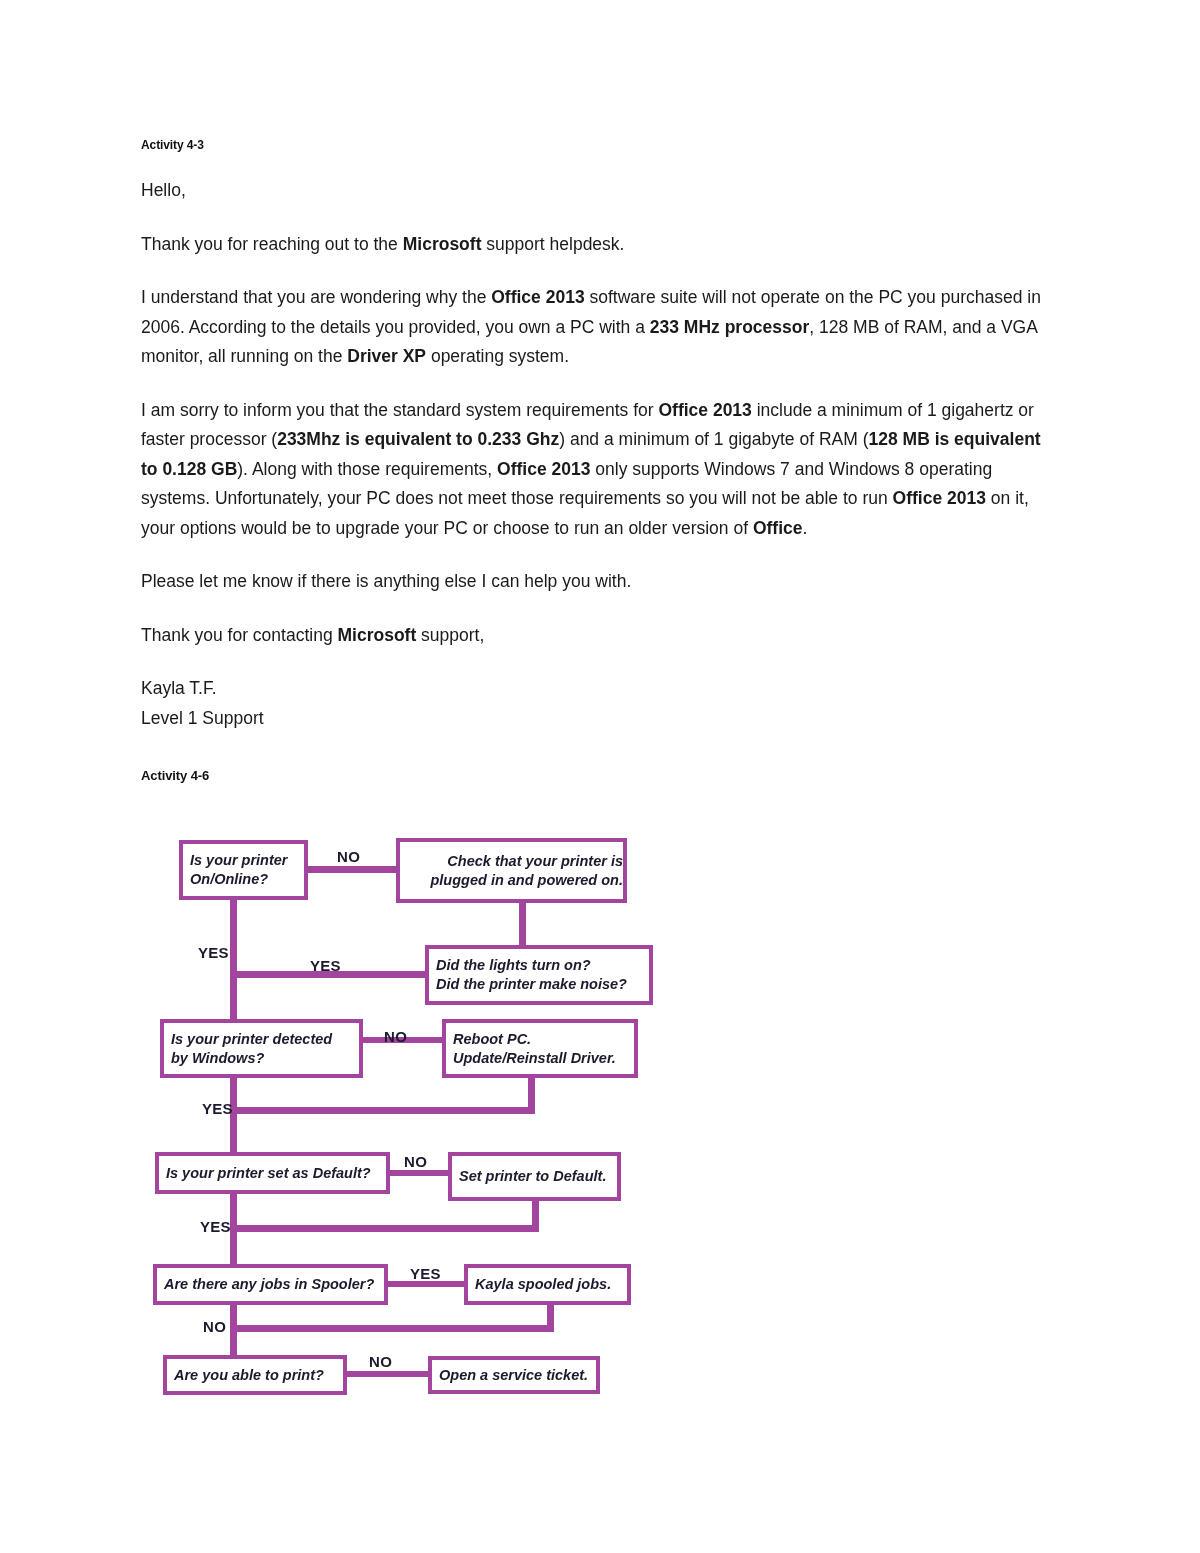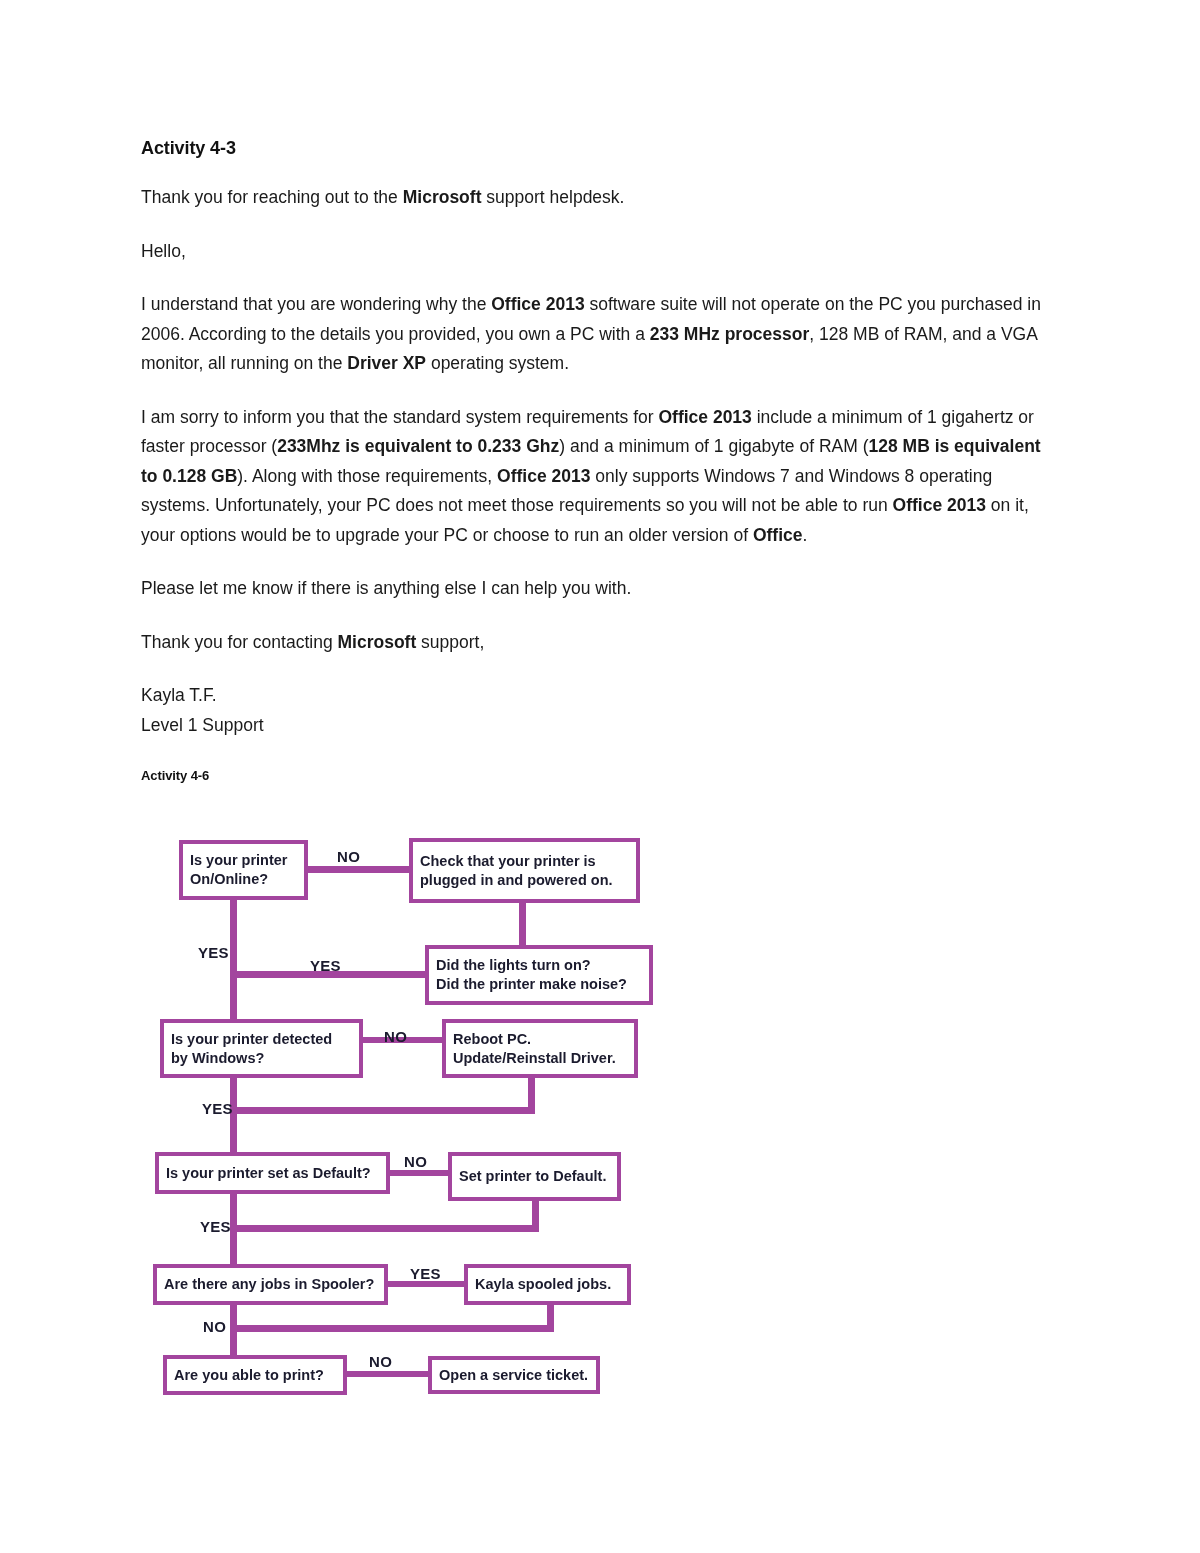--- a/index.html
+++ b/index.html
@@ -18,21 +18,21 @@
   }
 
   
   .doc-body {
     position: absolute;
     left: 141px;
     top: 138px;
     width: 904px;
   }
   .heading {
-    font-size: 18px;
+    font-size: 12px;
     font-weight: bold;
     letter-spacing: -0.1px;
     margin: 0 0 24px 0;
     color: #111111;
   }
   .para {
     font-size: 17.5px;
     line-height: 29.5px;
     margin: 0 0 24px 0;
     color: #1a1a1a;
@@ -68,20 +68,21 @@
   .fbox {
     position: absolute;
     box-sizing: border-box;
     background: #ffffff;
     border: 4px solid #A3459E;
     display: flex;
     flex-direction: column;
     justify-content: center;
     padding-left: 7px;
     pointer-events: auto;
+    font-style: italic;
   }
   .fbox .ln {
     font-size: 14.5px;
     line-height: 19px;
     font-weight: bold;
     color: #1b1b2e;
     white-space: nowrap;
     font-family: "Liberation Sans", sans-serif;
   }
   .conn {
@@ -99,22 +100,22 @@
     pointer-events: none;
   }
 </style>
 </head>
 <body>
 
 <div class="page">
 
   <div class="doc-body">
     <div class="heading">Activity 4-3</div>
+    <p class="para">Hello,</p>
     <p class="para">Thank you for reaching out to the <b>Microsoft</b> support helpdesk.</p>
-    <p class="para">Hello,</p>
     <p class="para">I understand that you are wondering why the <b><b>Office</b> 2013</b> software suite will not operate on the PC you purchased in 2006. According to the details you provided, you own a PC with a <b>233 MHz processor</b>, 128 MB of RAM, and a VGA monitor, all running on the <b>Driver XP</b> operating system.</p>
     <p class="para">I am sorry to inform you that the standard system requirements for <b><b>Office</b> 2013</b> include a minimum of 1 gigahertz or faster processor (<b>233Mhz is equivalent to 0.233 Ghz</b>) and a minimum of 1 gigabyte of RAM (<b>128 MB is equivalent to 0.128 GB</b>). Along with those requirements, <b><b>Office</b> 2013</b> only supports Windows 7 and Windows 8 operating systems. Unfortunately, your PC does not meet those requirements so you will not be able to run <b><b>Office</b> 2013</b> on it, your options would be to upgrade your PC or choose to run an older version of <b>Office</b>.</p>
     <p class="para">Please let me know if there is anything else I can help you with.</p>
     <p class="para">Thank you for contacting <b>Microsoft</b> support,</p>
     <div class="sig-line">Kayla T.F.</div>
     <div class="sig-line">Level 1 Support</div>
   </div>
 
   <div class="heading2">Activity 4-6</div>
 
@@ -152,21 +153,21 @@
 
     <div class="conn" style="left:230px; top:1325px; width:324px; height:7px;"></div>
 
     <div class="conn" style="left:345px; top:1371px; width:85px; height:6px;"></div>
 
     <div class="fbox" style="left:179px; top:840px; width:129px; height:60px;">
       <span class="ln">Is your printer</span>
       <span class="ln">On/Online?</span>
     </div>
 
-    <div class="fbox" style="left:409px; top:838px; width:231px; height:65px;">
+    <div class="fbox" style="left:396px; top:838px; width:231px; height:65px;align-items:flex-end;">
       <span class="ln">Check that your printer is</span>
       <span class="ln">plugged in and powered on.</span>
     </div>
 
     <div class="fbox" style="left:425px; top:945px; width:228px; height:60px;">
       <span class="ln">Did the lights turn on?</span>
       <span class="ln">Did the printer make noise?</span>
     </div>
 
     <div class="fbox" style="left:160px; top:1019px; width:203px; height:59px;">

